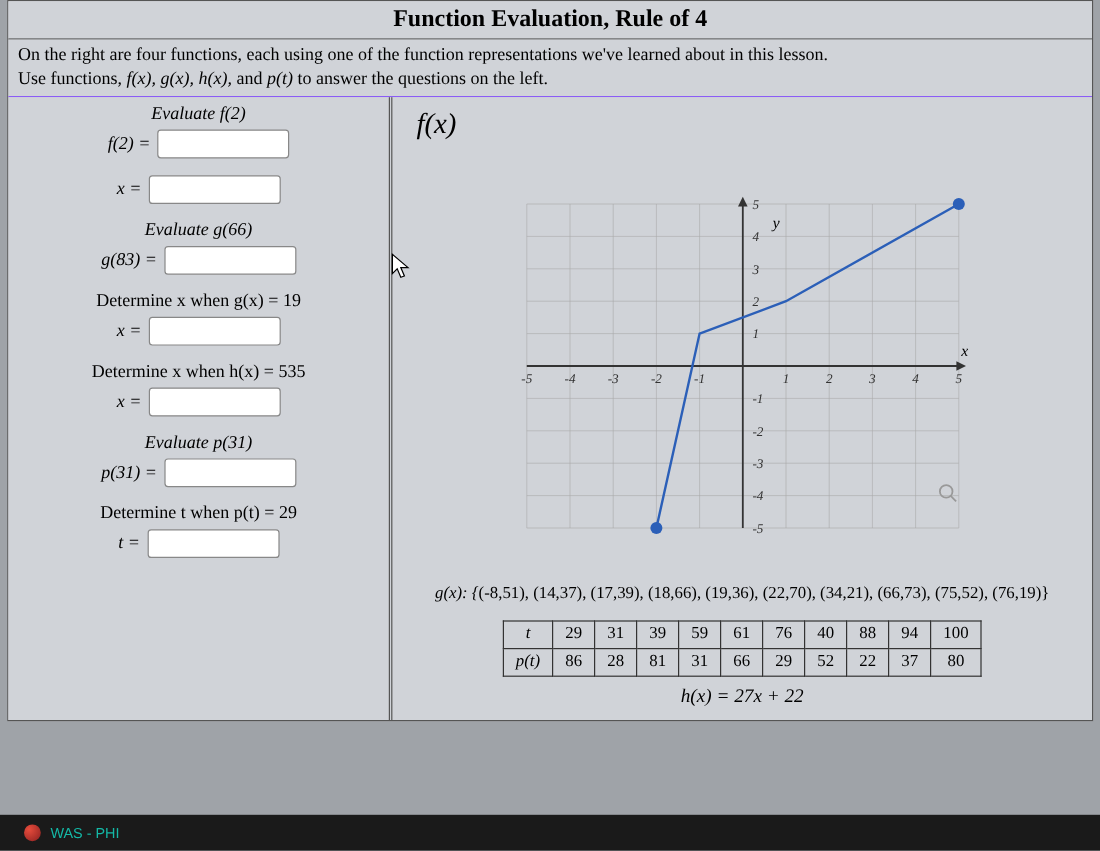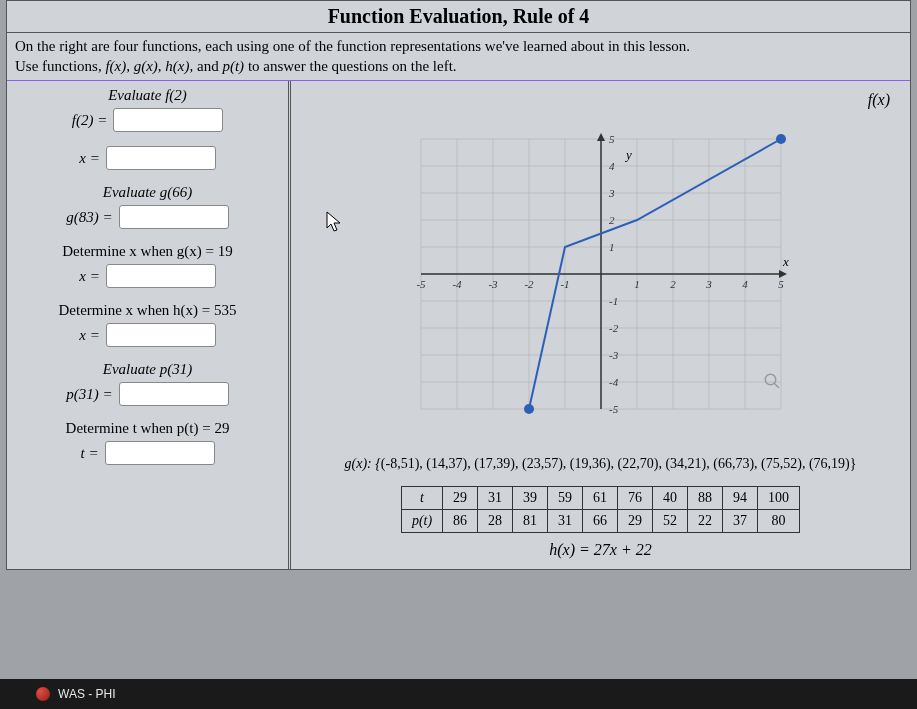--- a/index.html
+++ b/index.html
@@ -30,21 +30,21 @@
     font-size: 15px;
     border-bottom: 1px solid #8b5cf6;
     background: #d0d3d8;
     line-height: 1.3;
   }
   .main-area {
     display: flex;
     background: #d0d3d8;
   }
   .left-panel {
-    width: 284px;
+    width: 320px;
     border-right: 3px double #555;
     padding: 6px 10px;
   }
   .right-panel {
     flex: 1;
     padding: 10px 20px;
     position: relative;
   }
   .q-block {
     margin-bottom: 14px;
@@ -62,24 +62,24 @@
     width: 110px;
     height: 24px;
     background: #fff;
     border: 1px solid #888;
     border-radius: 3px;
     padding: 2px 4px;
     font-size: 14px;
   }
   .ital { font-style: italic; }
   .fx-label {
-    text-align: right;
+    text-align: left;
     font-style: italic;
-    font-size: 16px;
-    margin-bottom: 0;
+    font-size: 24px;
+    margin-bottom: 22px;
   }
   .graph-container {
     width: 420px;
     height: 330px;
     margin: 0 auto 10px auto;
     position: relative;
   }
   .gx-text {
     font-size: 14px;
     text-align: center;
@@ -117,24 +117,24 @@
     bottom: 45px;
     color: #888;
   }
   .taskbar {
     position: absolute;
     bottom: 0;
     left: 0;
     right: 0;
     height: 30px;
     background: #1a1a1a;
-    color: #e5e5e5;
+    color: #14b8a6;
     display: flex;
     align-items: center;
-    padding-left: 36px;
+    padding-left: 20px;
     font-family: Arial, sans-serif;
     font-size: 12px;
   }
   .tb-icon {
     width: 14px;
     height: 14px;
     border-radius: 50%;
     background: radial-gradient(circle at 30% 30%, #e74c3c, #8b2020);
     margin-right: 8px;
   }
@@ -272,21 +272,21 @@
           </svg>
         <span class="mag">
           <svg width="18" height="18" viewBox="0 0 24 24" fill="none" stroke="#999" stroke-width="2">
               <circle cx="10" cy="10" r="7"></circle>
               <line x1="15" y1="15" x2="21" y2="21"></line>
             </svg>
         </span>
       </div>
 
       <div class="gx-text">
-        <span class="ital">g(x): {</span><span>(-8,51), (14,37), (17,39), (23,57), (19,36), (22,70), (34,21), (66,73), (75,52), (76,19)</span><span>}</span>
+        <span class="ital">g(x): {</span><span>(-8,51), (14,37), (17,39), (18,66), (19,36), (22,70), (34,21), (66,73), (75,52), (76,19)</span><span>}</span>
       </div>
 
       <table class="pt-table">
         <tbody>
             <tr>
           <td class="ital">t</td>
           <td>29</td>
           <td>31</td>
           <td>39</td>
           <td>59</td>

